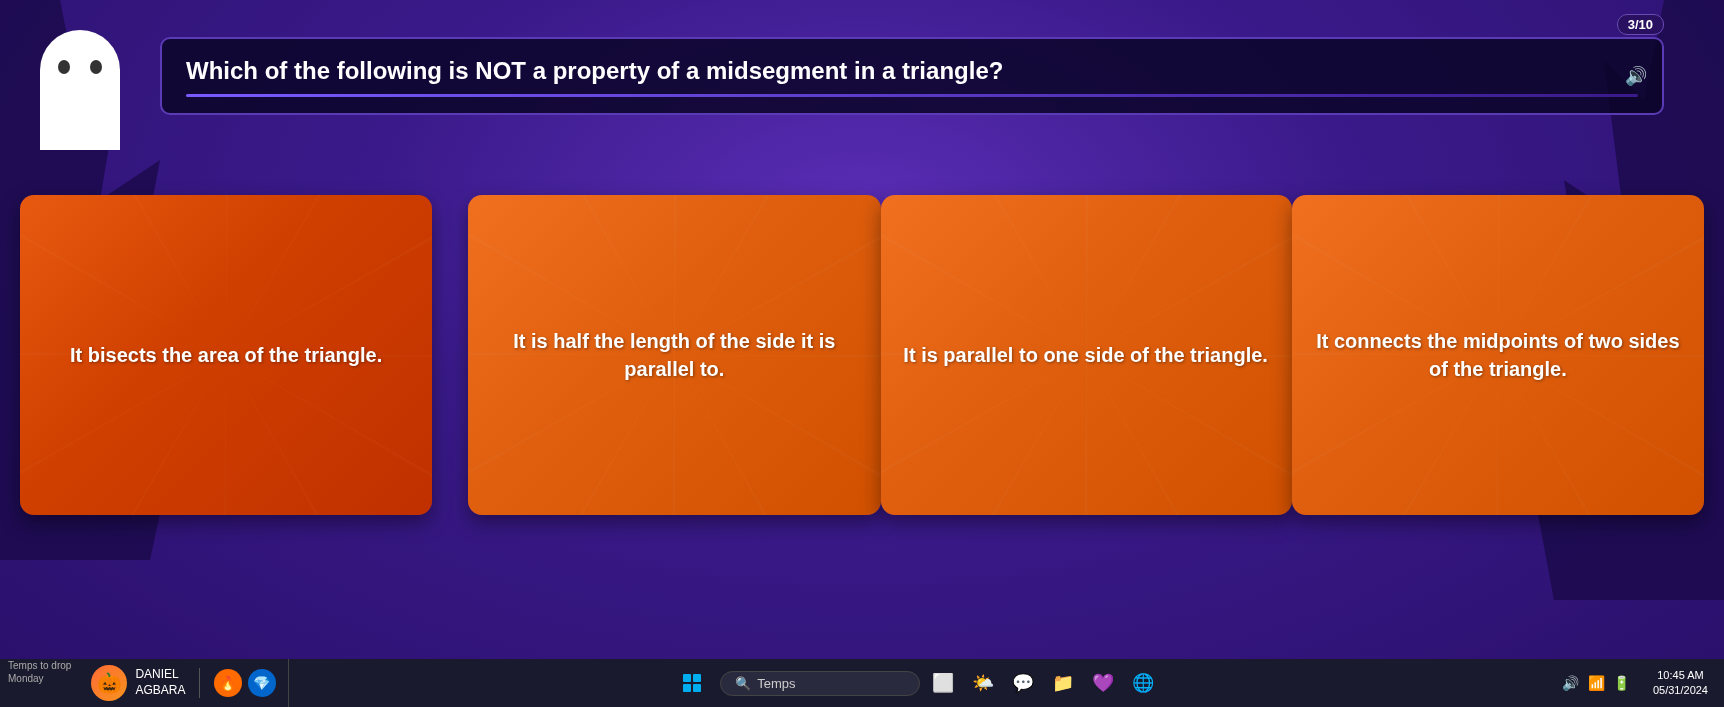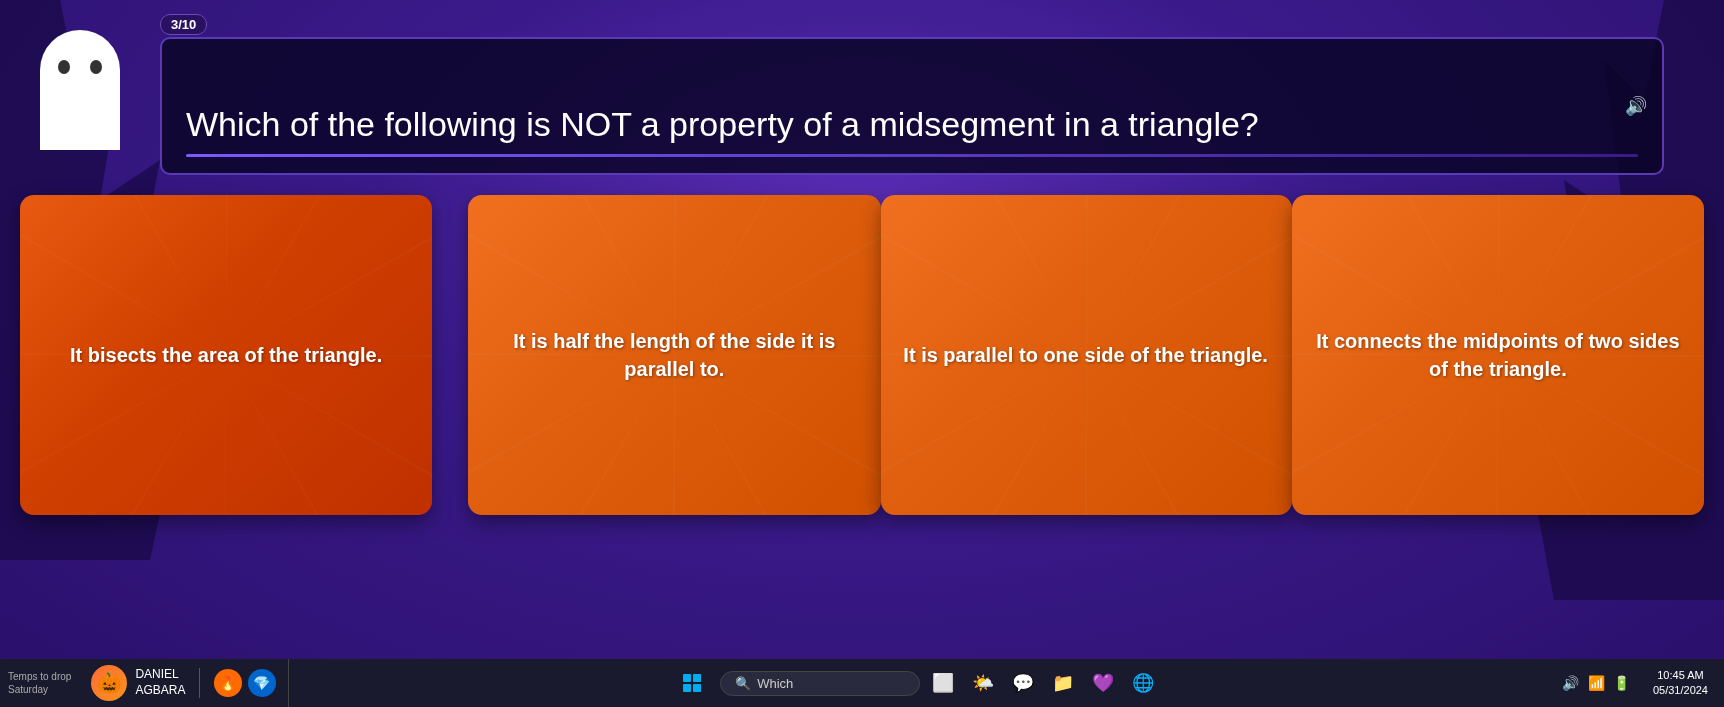--- a/index.html
+++ b/index.html
@@ -93,45 +93,44 @@
 
     
     .question-container {
       position: absolute;
       top: 15px;
       left: 160px;
       right: 60px;
       z-index: 10;
     }
     .progress-badge {
-      text-align: left;
+      text-align: right;
       margin-bottom: 4px;
     }
     .progress-badge span {
       background: #2a1060;
       color: white;
       font-size: 13px;
       font-weight: bold;
       padding: 2px 10px;
       border-radius: 10px;
       border: 1px solid #6a4ab5;
     }
     .question-box {
       background: rgba(10, 5, 40, 0.85);
       border: 2px solid #5a3ab5;
       border-radius: 10px;
       padding: 16px 24px;
       position: relative;
     }
     .question-text {
       color: white;
-      font-size: 34px;
-      font-weight: normal;
+      font-size: 24px;
+      font-weight: bold;
       line-height: 1.3;
-      margin-top: 47px;
     }
     .question-underline {
       height: 3px;
       background: linear-gradient(to right, #7a5aff, #3a1a8a);
       margin-top: 8px;
       border-radius: 2px;
     }
     .sound-icon {
       position: absolute;
       right: 14px;
@@ -252,21 +251,20 @@
       justify-content: center;
       font-size: 14px;
       cursor: pointer;
     }
     .icon-orange { background: #ff6b00; }
     .icon-blue { background: #0066cc; }
 
     
     .taskbar-left {
       display: flex;
-      align-items: center;
       height: 100%;
     }
     .taskbar-center {
       flex: 1;
       display: flex;
       align-items: center;
       justify-content: center;
       gap: 8px;
     }
     .taskbar-right {
@@ -395,21 +393,21 @@
     <div class="answer-text">It connects the midpoints of two sides of the triangle.</div>
   </div>
 </div>
 
 <div class="taskbar">
 
   <div class="taskbar-left">
 
     <div class="weather-info">
       <div>Temps to drop</div>
-      <div>Saturday</div>
+      <div>Monday</div>
     </div>
 
     <div class="player-info">
       <div class="player-avatar">🎃</div>
       <div class="player-name">
         <div>DANIEL</div>
         <div>AGBARA</div>
       </div>
       <div style="width:1px;height:30px;background:#555;margin:0 6px;"></div>
       <div class="player-icons">
@@ -425,21 +423,21 @@
       <div class="win-logo">
         <div></div>
           <div></div>
           <div></div>
           <div></div>
       </div>
     </div>
 
     <div class="search-bar">
       <span class="search-bar-icon">🔍</span>
-      <span class="search-bar-text">Which</span>
+      <span class="search-bar-text">Temps</span>
     </div>
 
     <div class="taskbar-icon">⬜</div>
     <div class="taskbar-icon">🌤️</div>
     <div class="taskbar-icon">💬</div>
     <div class="taskbar-icon">📁</div>
     <div class="taskbar-icon">💜</div>
     <div class="taskbar-icon">🌐</div>
   </div>
 

